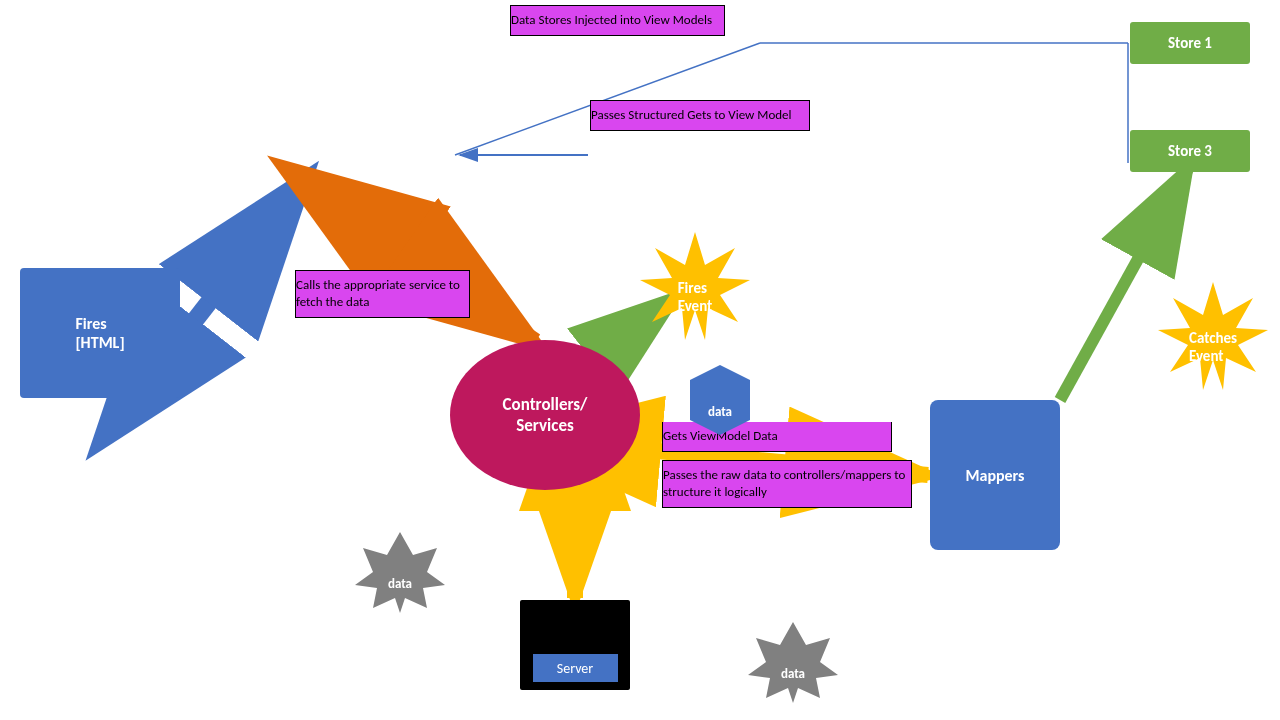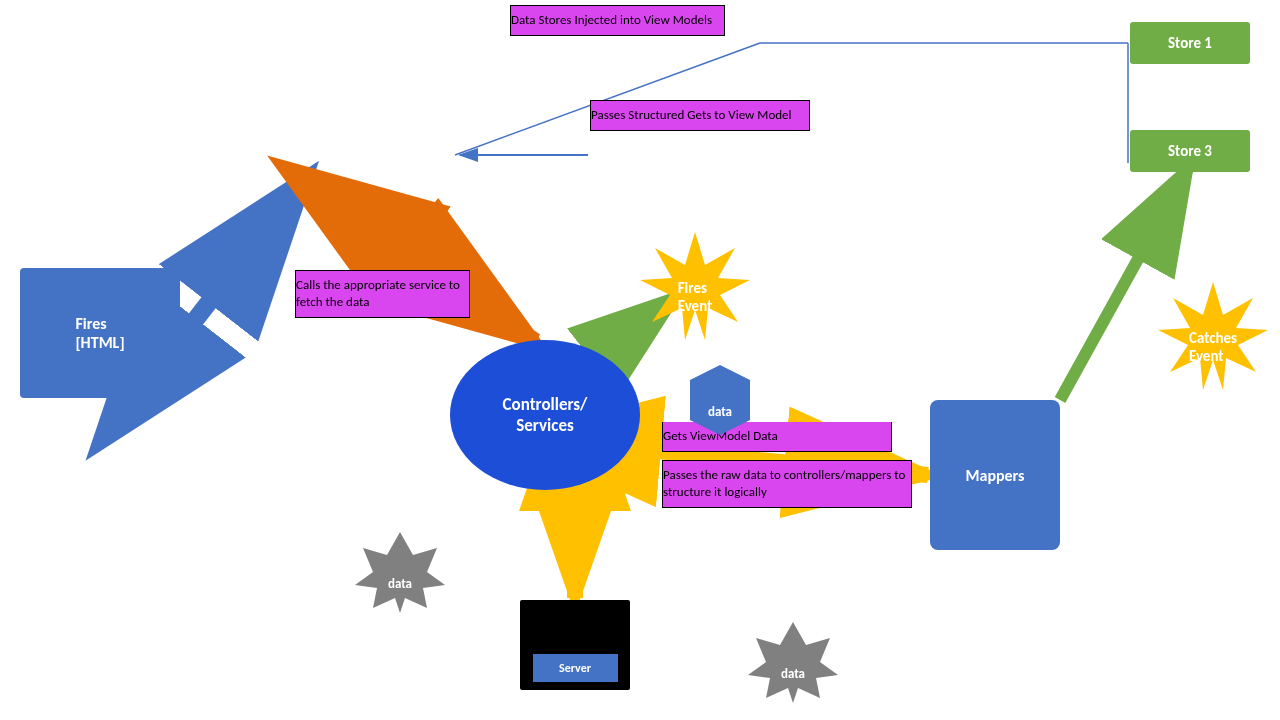--- a/index.html
+++ b/index.html
@@ -57,21 +57,21 @@
       font-size: 15px;
     }
     .store1 { top: 22px; }
     .store2 { top: 82px; }
     .store3 { top: 130px; }
     
     .controllers-circle {
       position: absolute;
       left: 450px; top: 340px;
       width: 190px; height: 150px;
-      background: #1d4ed8;
+      background: #be185d;
       border-radius: 50%;
       display: flex;
       align-items: center;
       justify-content: center;
       text-align: center;
       font-weight: bold;
       font-size: 17px;
       color: #fff;
     }
     
@@ -94,22 +94,22 @@
       justify-content: flex-end;
       padding-bottom: 8px;
     }
     .server-inner {
       width: 85px; height: 28px;
       background: #4472C4;
       border: none;
       display: flex;
       align-items: center;
       justify-content: center;
-      font-size: 12px;
-      font-weight: bold;
+      font-size: 14px;
+      font-weight: normal;
       color: #fff;
     }
     
     .starburst {
       position: absolute;
       display: flex;
       align-items: center;
       justify-content: center;
       font-weight: bold;
       text-align: center;

